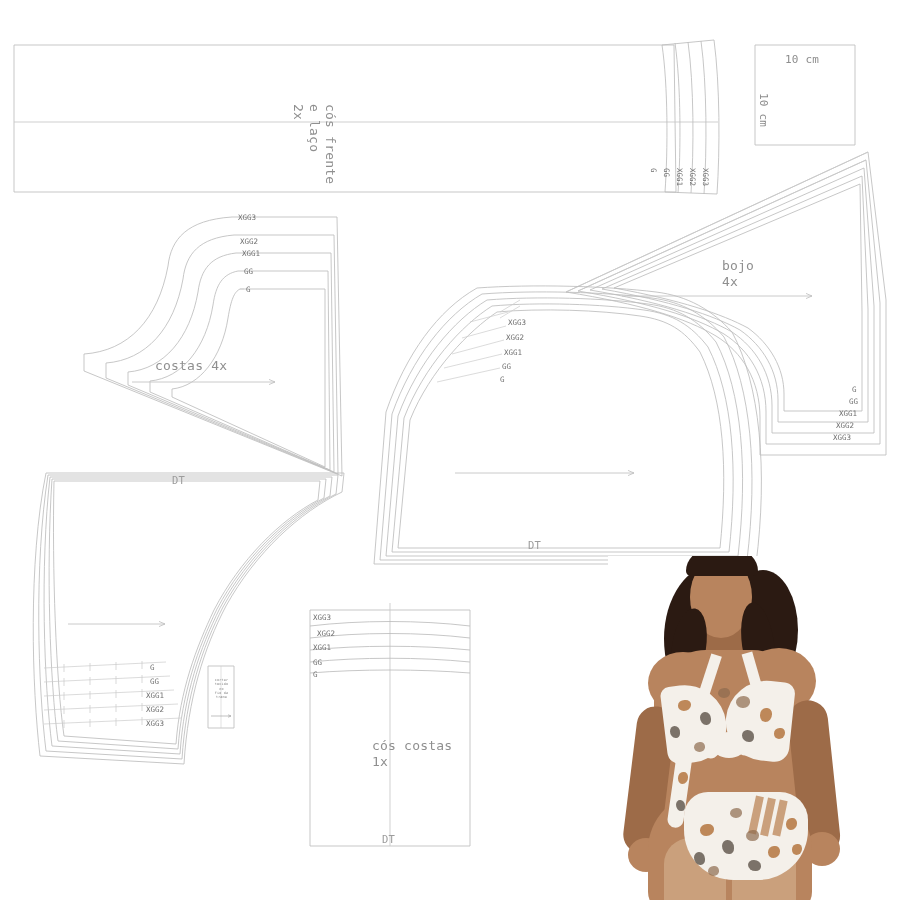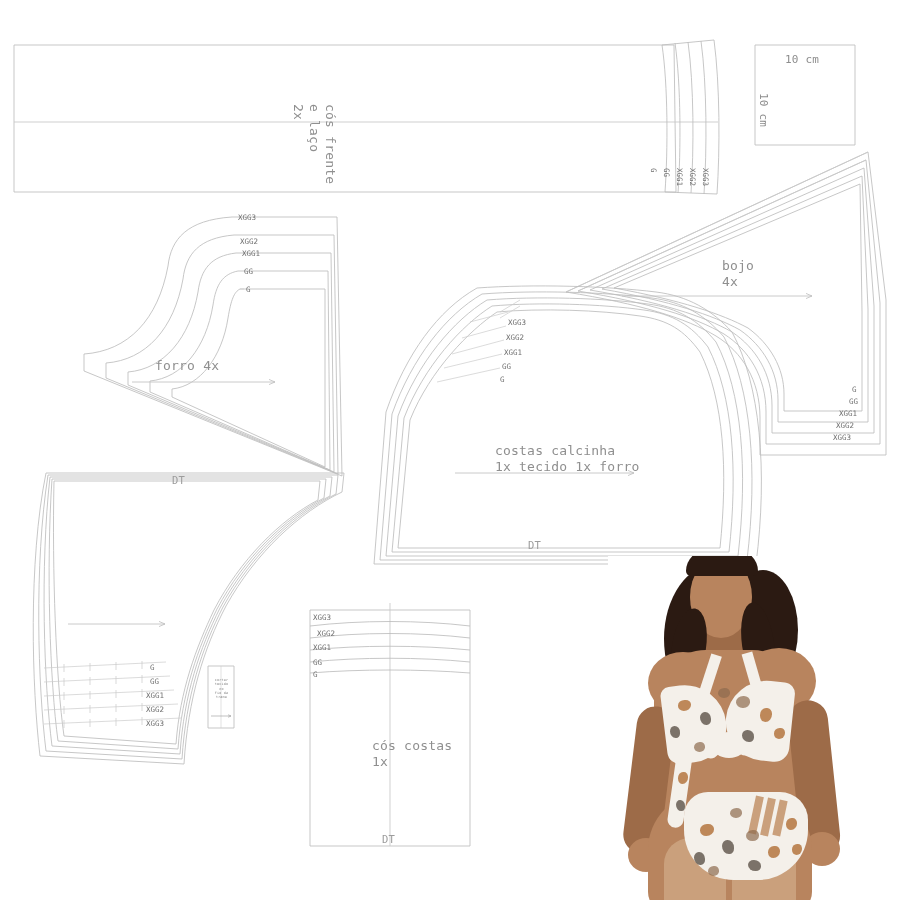--- a/index.html
+++ b/index.html
@@ -276,37 +276,35 @@
 
   <div class="lbl lbl-size rot90" style="left:658px; top:168px;">G</div>
   <div class="lbl lbl-size rot90" style="left:671px; top:168px;">GG</div>
   <div class="lbl lbl-size rot90" style="left:684px; top:168px;">XGG1</div>
   <div class="lbl lbl-size rot90" style="left:697px; top:168px;">XGG2</div>
   <div class="lbl lbl-size rot90" style="left:710px; top:168px;">XGG3</div>
 
   <div class="lbl lbl-cm" style="left:785px; top:53px;">10 cm</div>
   <div class="lbl lbl-cm rot90" style="left:770px; top:93px;">10 cm</div>
 
-  <div class="lbl lbl-piece" style="left:155px; top:358px;">forro 4x</div>
+  <div class="lbl lbl-piece" style="left:155px; top:358px;">costas 4x</div>
   <div class="lbl lbl-size" style="left:238px; top:213px;">XGG3</div>
   <div class="lbl lbl-size" style="left:240px; top:237px;">XGG2</div>
   <div class="lbl lbl-size" style="left:242px; top:249px;">XGG1</div>
   <div class="lbl lbl-size" style="left:244px; top:267px;">GG</div>
   <div class="lbl lbl-size" style="left:246px; top:285px;">G</div>
 
   <div class="lbl lbl-piece" style="left:722px; top:258px;"><span>bojo</span>
 <span>4x</span></div>
   <div class="lbl lbl-size" style="left:852px; top:385px;">G</div>
   <div class="lbl lbl-size" style="left:849px; top:397px;">GG</div>
   <div class="lbl lbl-size" style="left:839px; top:409px;">XGG1</div>
   <div class="lbl lbl-size" style="left:836px; top:421px;">XGG2</div>
   <div class="lbl lbl-size" style="left:833px; top:433px;">XGG3</div>
 
-  <div class="lbl lbl-piece" style="left:495px; top:443px;"><span>costas calcinha</span>
-<span>1x tecido 1x forro</span></div>
   <div class="lbl lbl-size" style="left:508px; top:318px;">XGG3</div>
   <div class="lbl lbl-size" style="left:506px; top:333px;">XGG2</div>
   <div class="lbl lbl-size" style="left:504px; top:348px;">XGG1</div>
   <div class="lbl lbl-size" style="left:502px; top:362px;">GG</div>
   <div class="lbl lbl-size" style="left:500px; top:375px;">G</div>
   <div class="lbl lbl-dt" style="left:528px; top:539px;">DT</div>
 
   <div class="lbl lbl-dt" style="left:172px; top:474px;">DT</div>
   <div class="lbl lbl-size" style="left:150px; top:663px;">G</div>
   <div class="lbl lbl-size" style="left:150px; top:677px;">GG</div>

